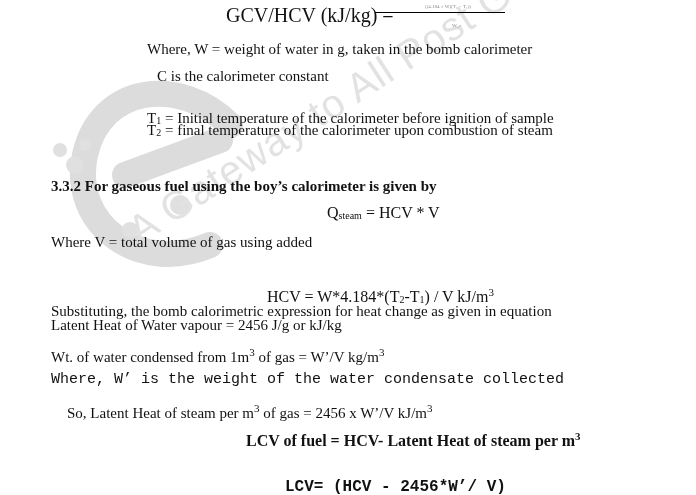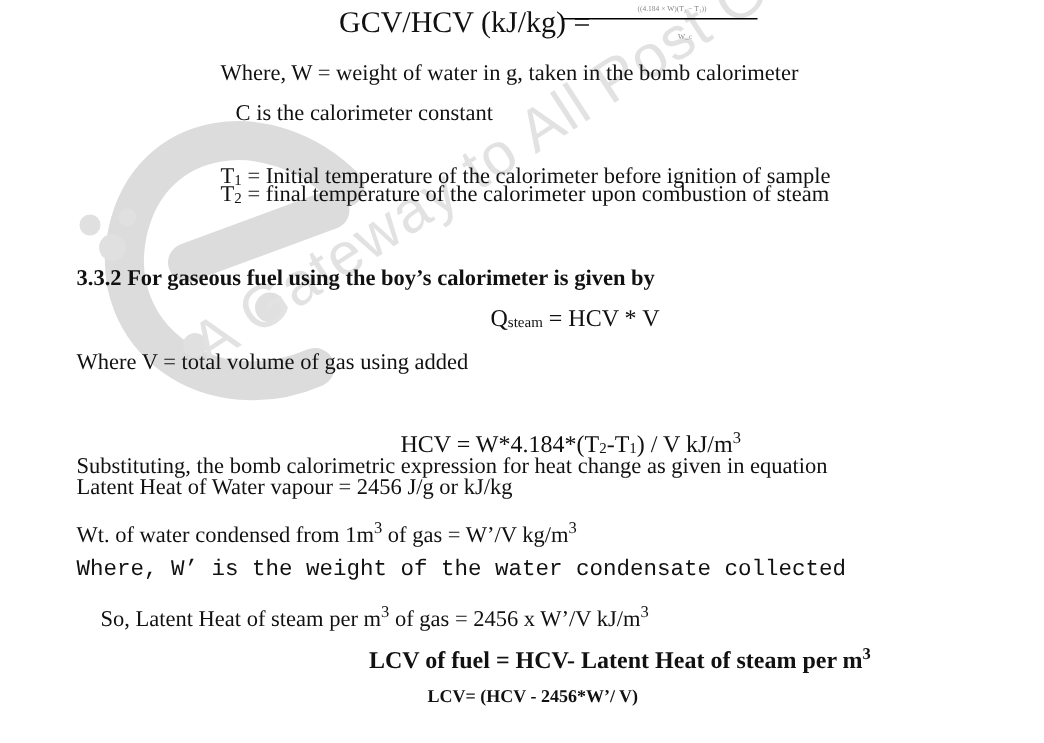--- a/index.html
+++ b/index.html
@@ -112,13 +112,13 @@
 
 <div class="line" style="left:51px; top:316px;">Latent Heat of Water vapour = 2456 J/g  or kJ/kg</div>
 
 <div class="line" style="left:51px; top:348px;"><span>Wt. of water condensed from  1m</span><sup>3</sup><span>  of gas = W’/V  kg/m</span><sup>3</sup></div>
 
 <div class="line" style="left:51px; top:371px;font-family:Liberation Mono, monospace;">Where, W’  is the weight  of the water condensate collected</div>
 
 <div class="line" style="left:67px; top:404px;"><span>So, Latent Heat of steam  per m</span><sup>3</sup><span>  of gas = 2456 x W’/V  kJ/m</span><sup>3</sup></div>
 
 <div class="line bold" style="left:213px; top:432px; font-size:16px;margin-left:33px;"><span>LCV of fuel = HCV- Latent Heat of steam per m</span><sup>3</sup></div>
-<div class="line bold" style="left:285px; top:455px; font-size:12px;">LCV= (HCV - 2456*W’/ V)</div>
+<div class="line bold" style="left:285px; top:478px; font-size:16px;font-family:Liberation Mono, monospace;">LCV= (HCV - 2456*W’/ V)</div>
 
 </body></html>

